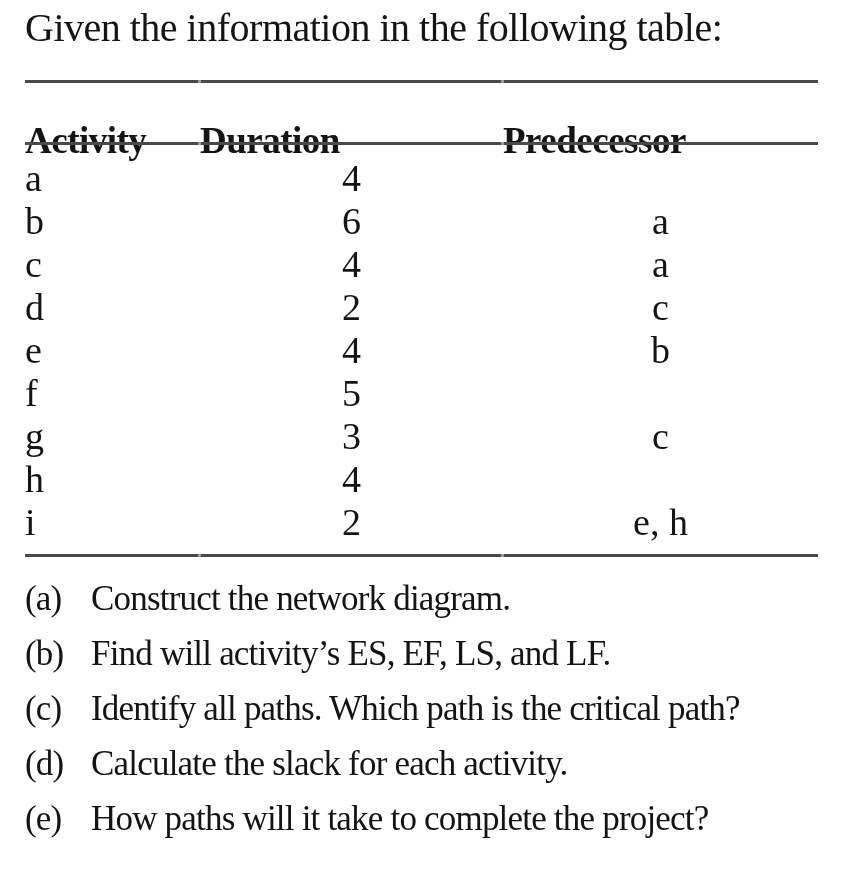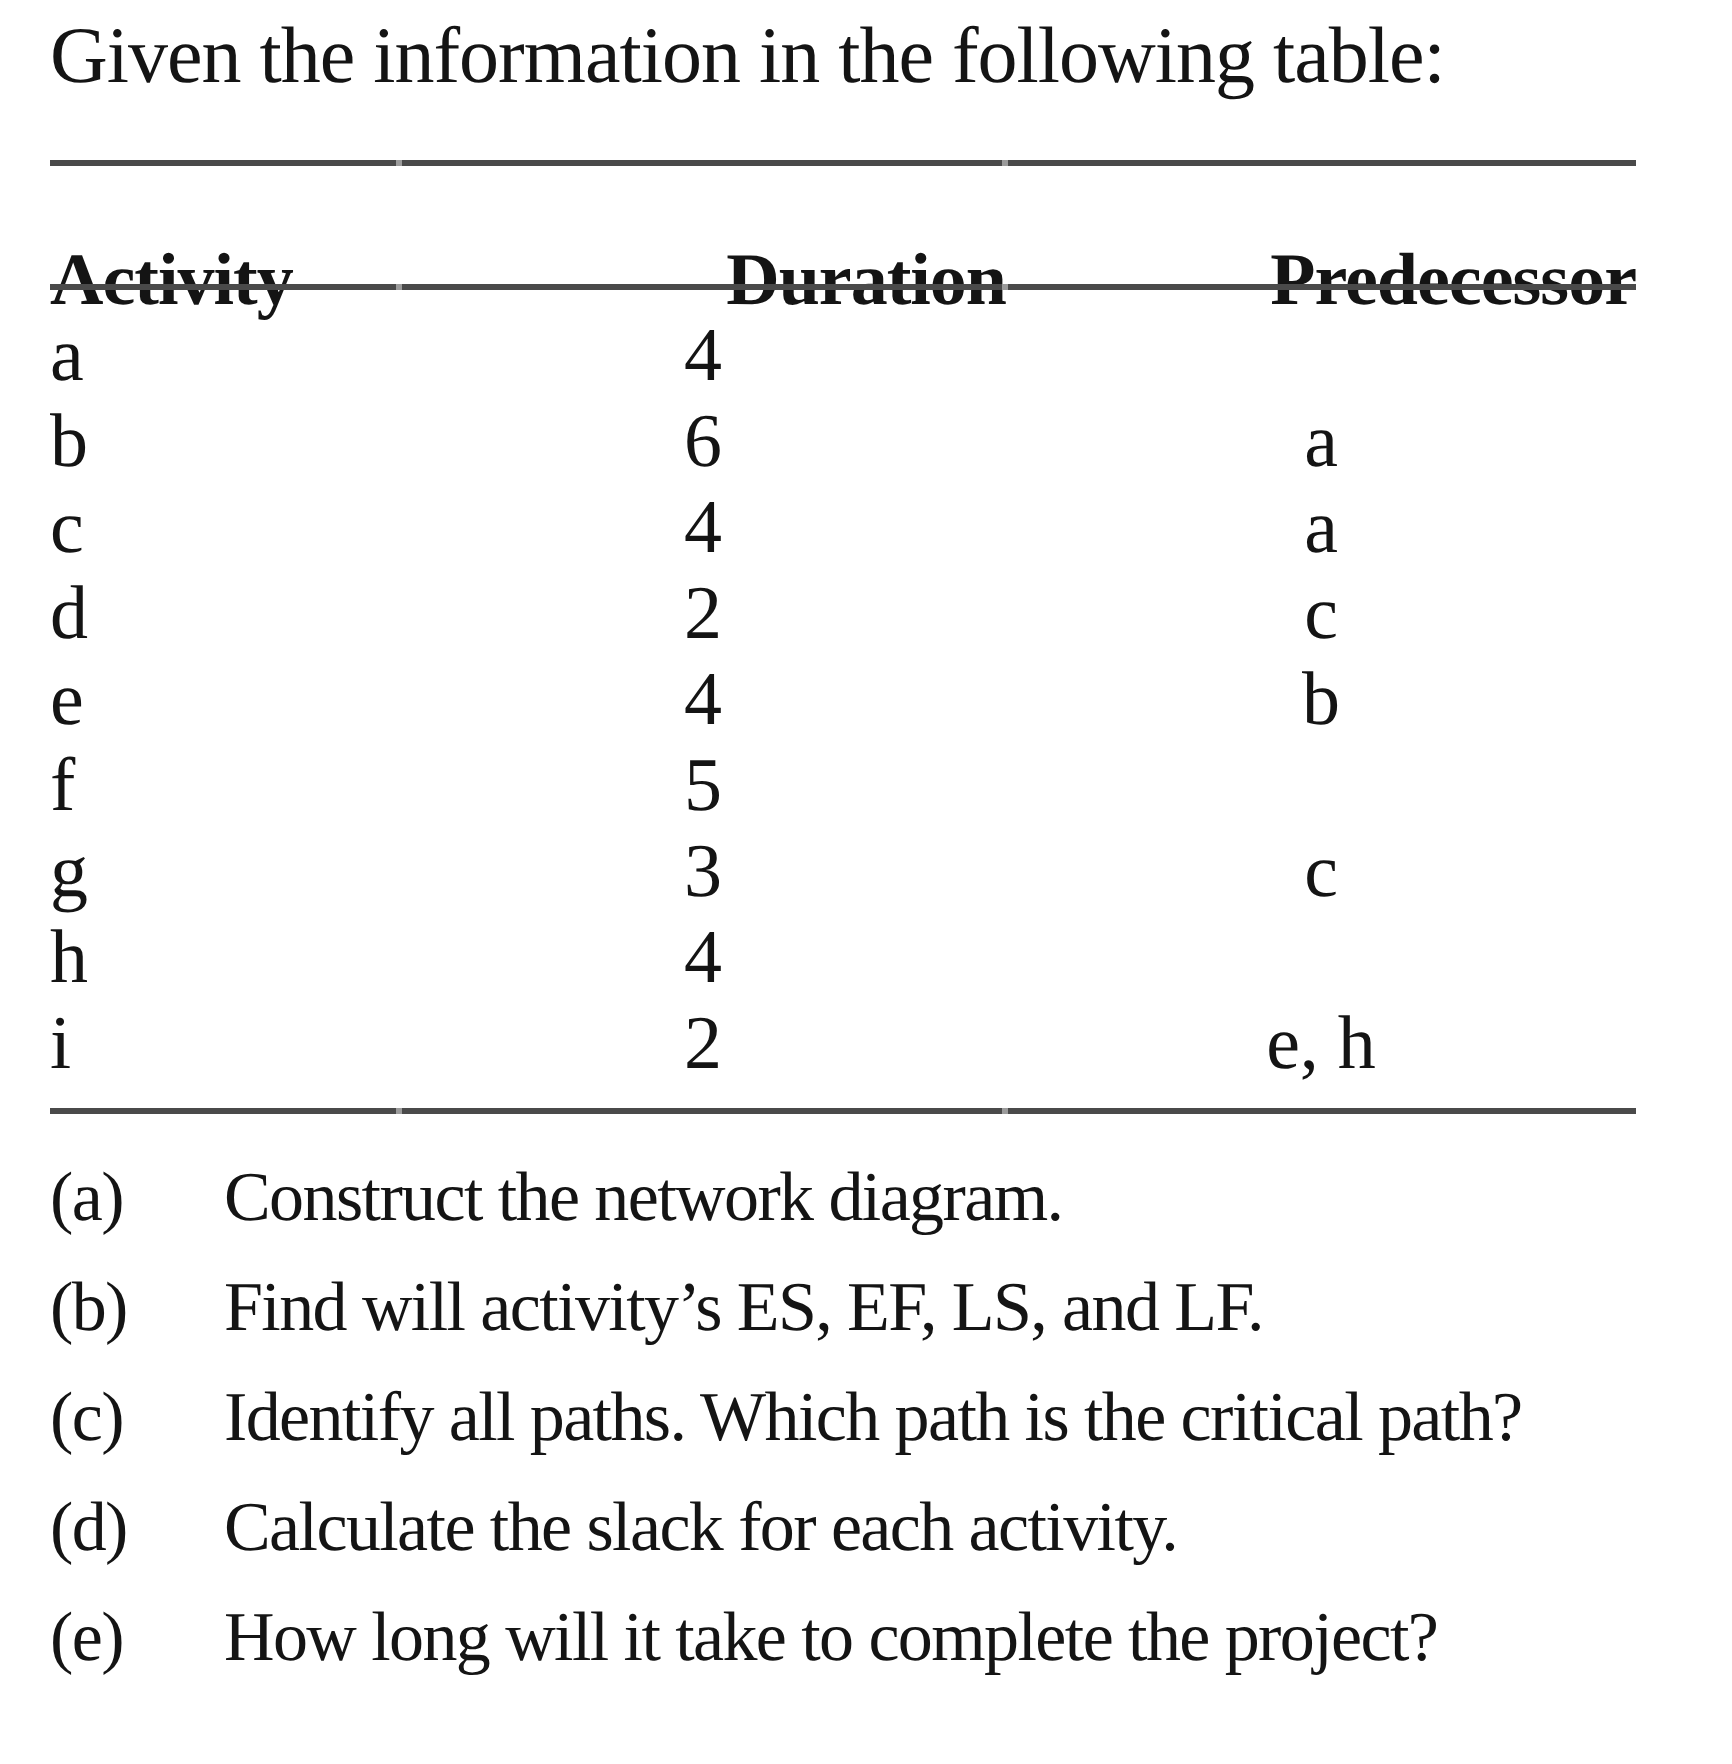--- a/index.html
+++ b/index.html
@@ -44,21 +44,21 @@
     left: 25px;
     top: 94px;
     width: 793px;
     display: grid;
     grid-template-columns: 175px 303px 315px;
     font-weight: bold;
     font-size: 37px;
     letter-spacing: -0.5px;
     margin-top: 25px;
   }
-  .th-duration, .th-predecessor { text-align: right; }
+  .th-duration, .th-predecessor { text-align: left; }
   .tbody {
     position: absolute;
     left: 25px;
     top: 157px;
     width: 793px;
   }
   .trow {
     display: grid;
     grid-template-columns: 175px 303px 315px;
     height: 43px;
@@ -73,21 +73,21 @@
     width: 830px;
   }
   .q {
     display: flex;
     height: 55px;
     line-height: 55px;
     font-size: 35px;
     letter-spacing: -0.8px;
   }
   .q-label { width: 66px; flex: none; }
-  .q-text  { flex: 1; white-space: nowrap; margin-left: 21px; }
+  .q-text  { flex: 1; white-space: nowrap; }
 </style>
 </head>
 <body>
 
 <div class="page">
 
   <div class="intro">Given the information in the following table:</div>
 
   <div class="rule rule-top">
     <span class="notch notch-1"></span>
@@ -167,17 +167,17 @@
     <div class="q">
       <span class="q-label">(c)</span>
       <span class="q-text">Identify all paths. Which path is the critical path?</span>
     </div>
     <div class="q">
       <span class="q-label">(d)</span>
       <span class="q-text">Calculate the slack for each activity.</span>
     </div>
     <div class="q">
       <span class="q-label">(e)</span>
-      <span class="q-text">How long will it take to complete the project?</span>
+      <span class="q-text">How paths will it take to complete the project?</span>
     </div>
   </div>
 
 </div>
 
 </body></html>

